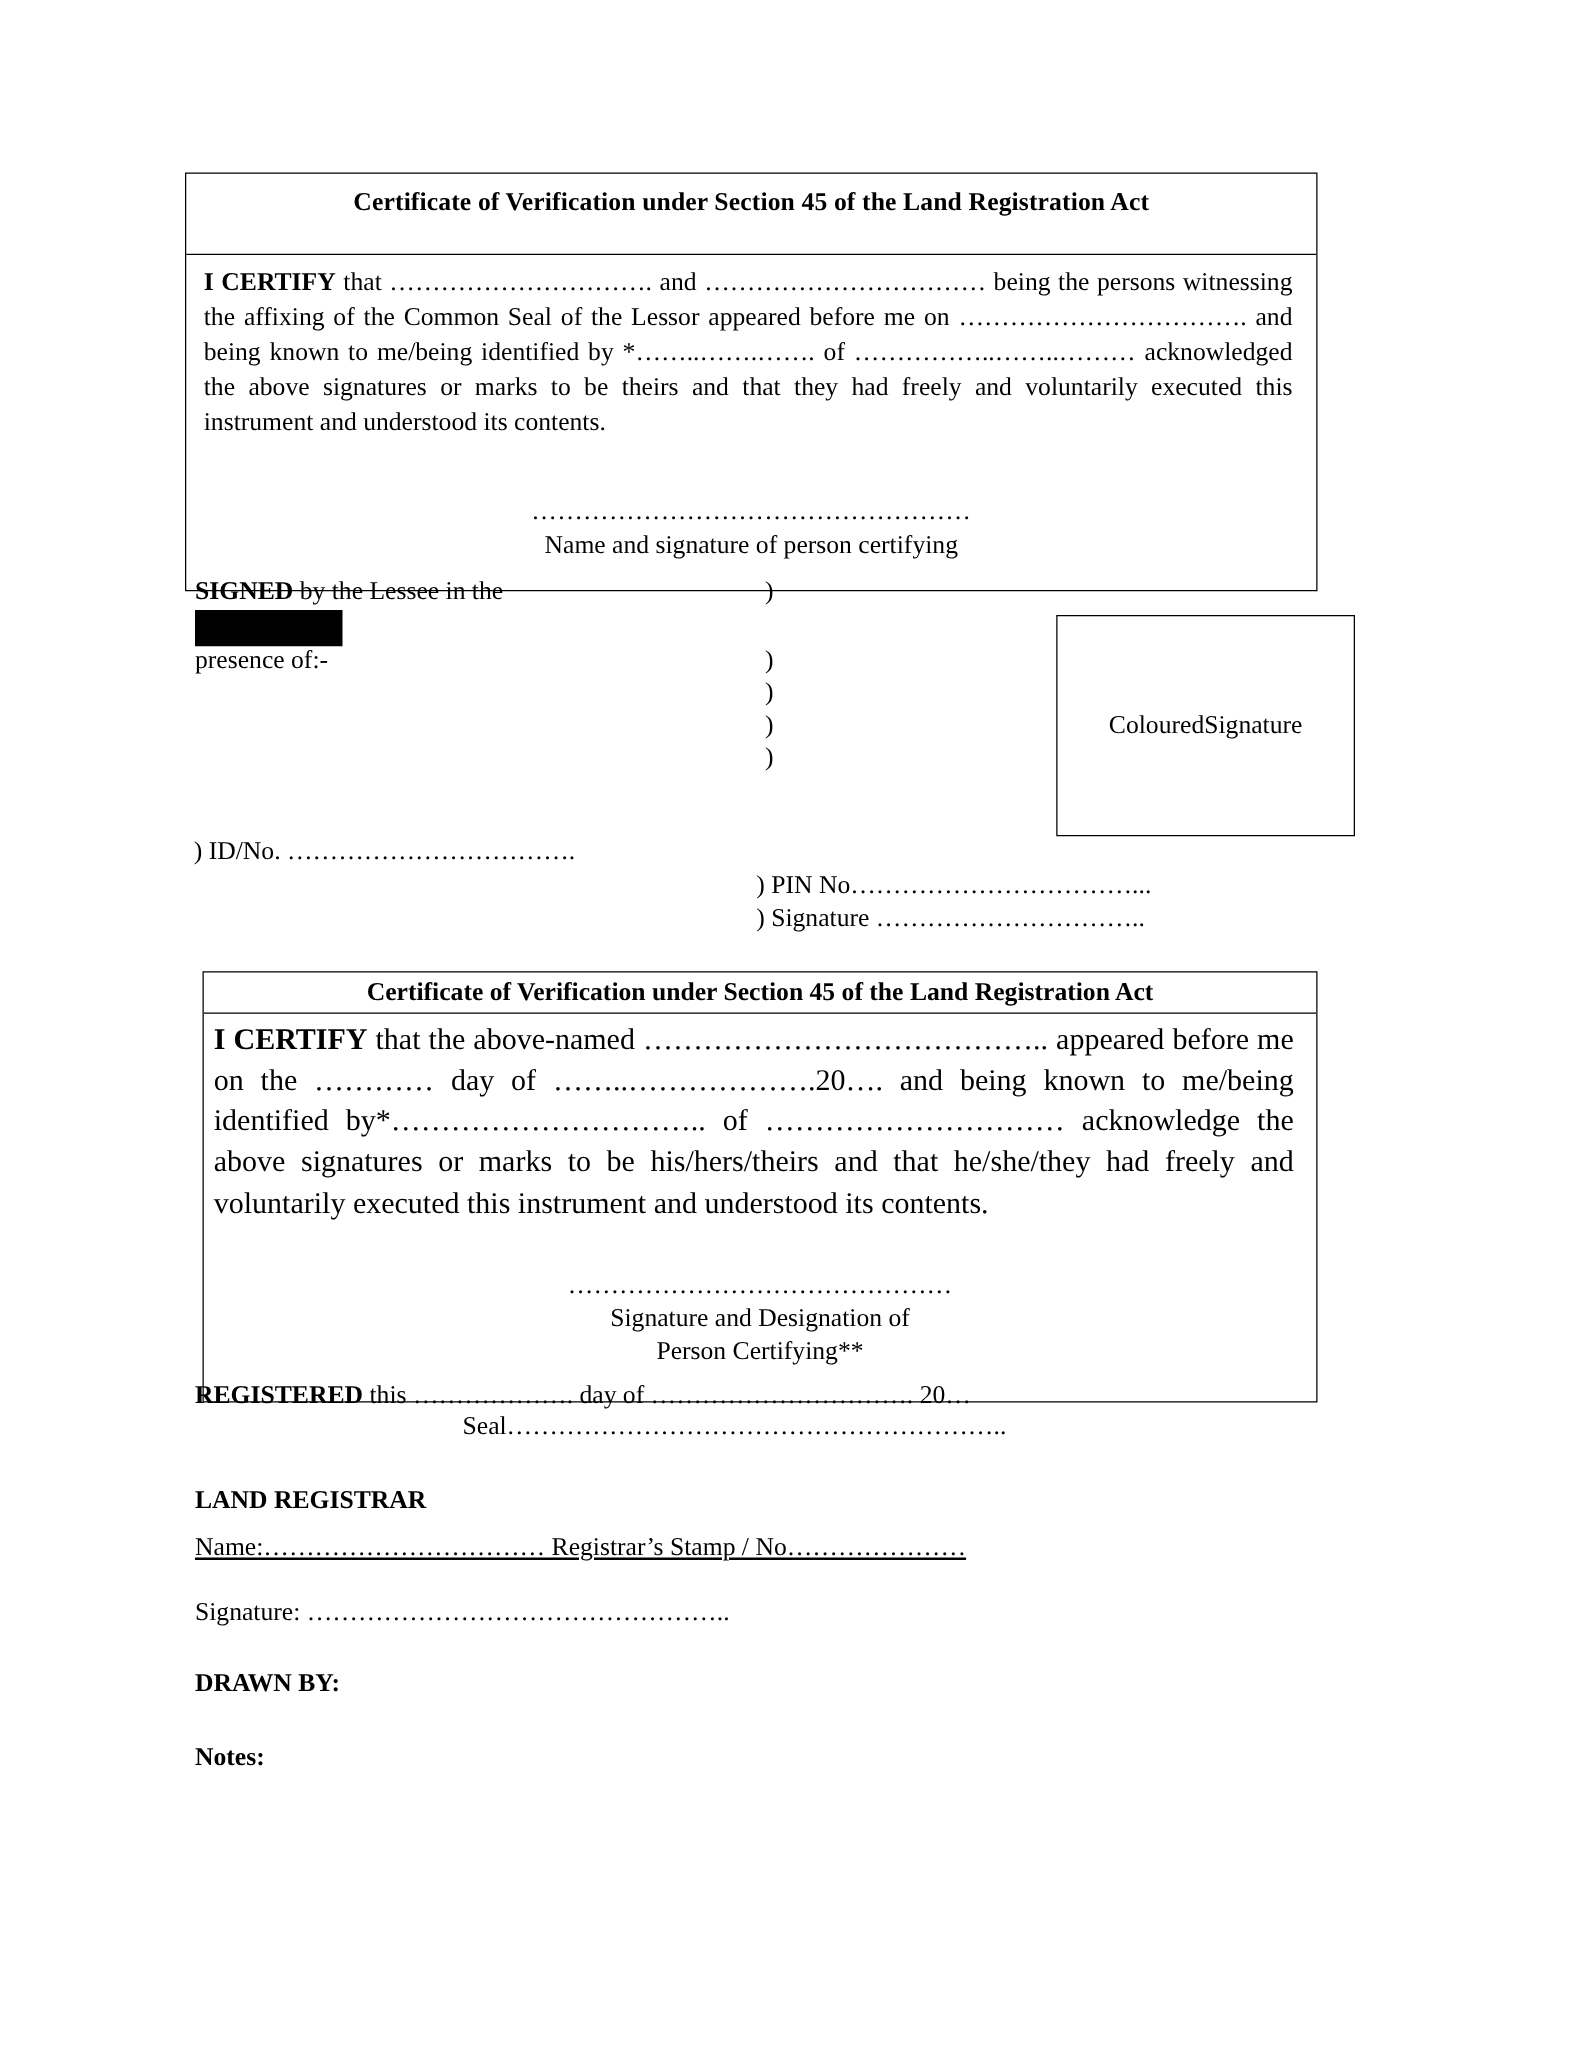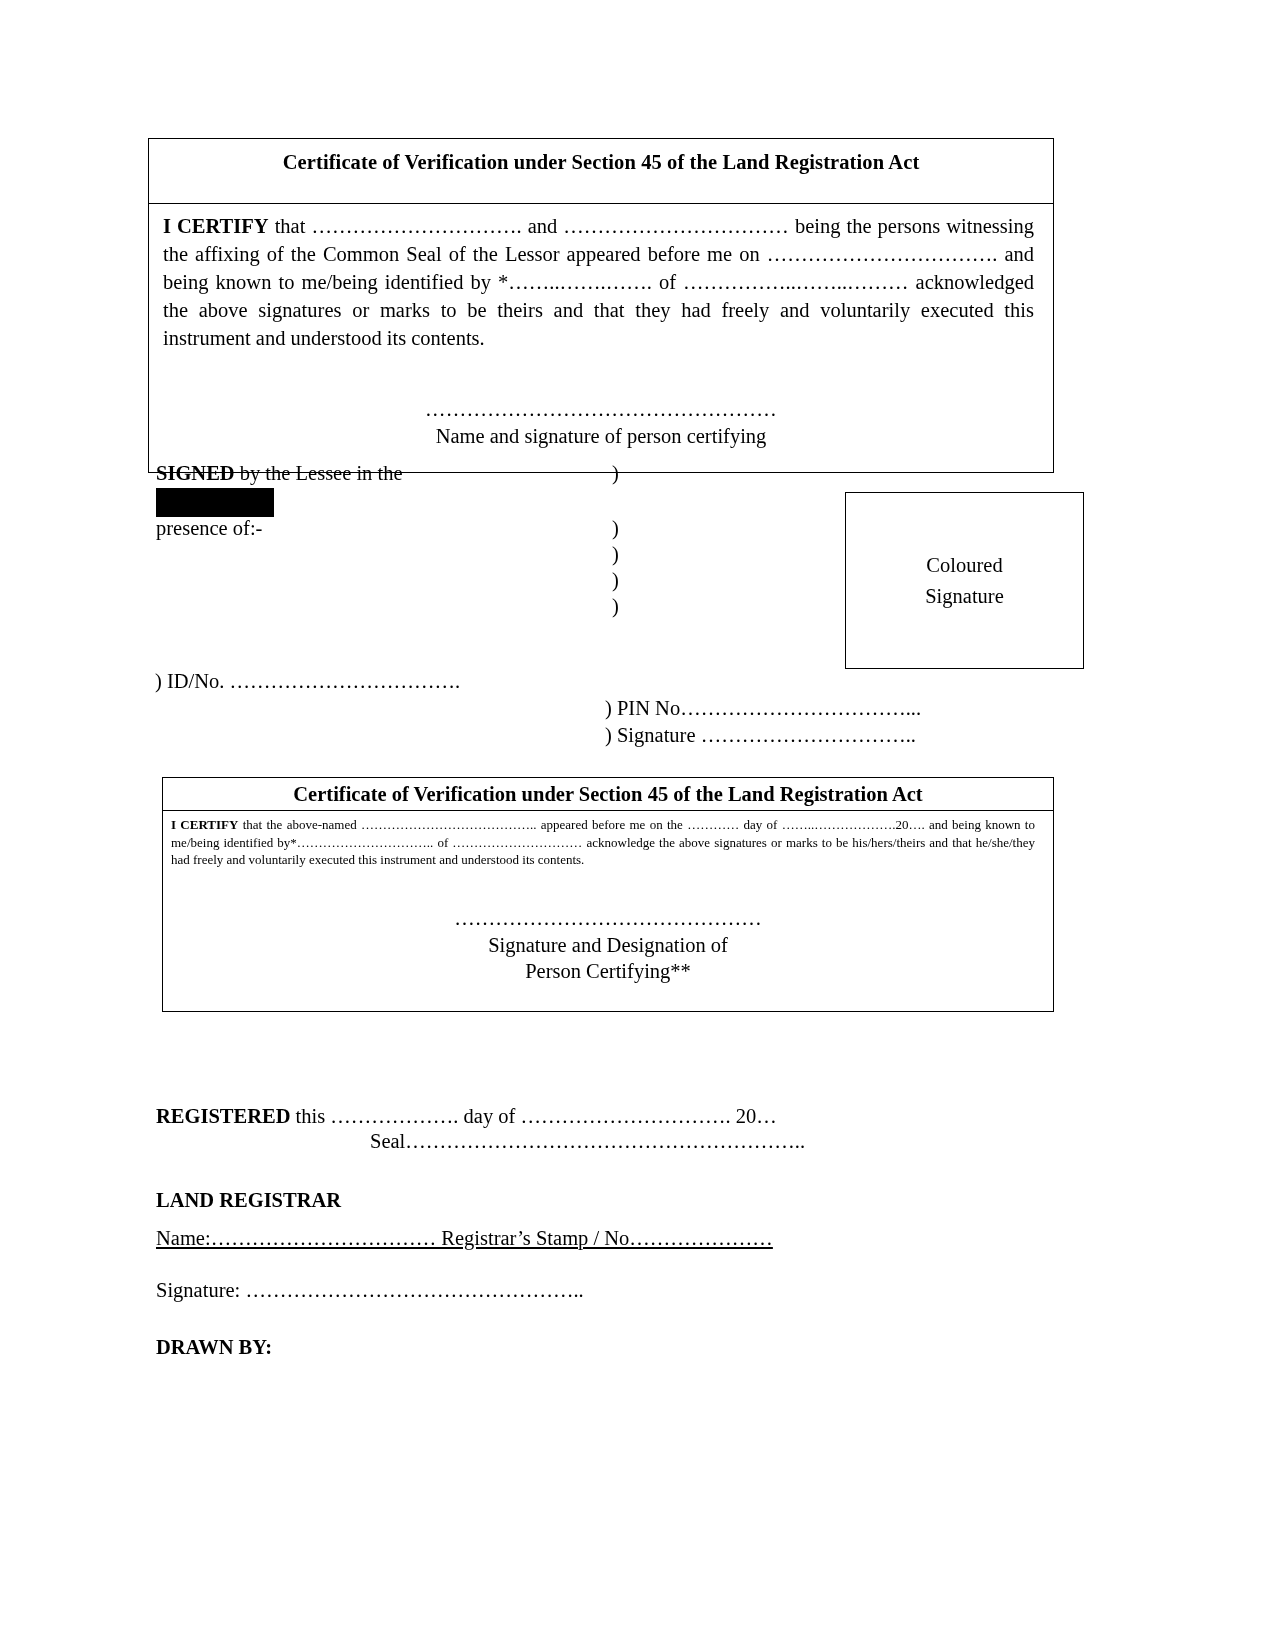--- a/index.html
+++ b/index.html
@@ -93,21 +93,21 @@
   
   .photo-box {
     position: absolute;
     left: 829px;
     top: 492px;
     width: 239px;
     height: 177px;
     border: 1.5px solid #000;
     box-sizing: border-box;
     display: flex;
-    flex-direction: column;
+    flex-direction: row;
     align-items: center;
     justify-content: center;
     font-size: 20.5px;
     line-height: 1.5;
   }
 
   
   .id-line {
     position: absolute;
     left: 139px;
@@ -142,21 +142,21 @@
   }
   .cert2-header {
     text-align: center;
     font-weight: bold;
     font-size: 20.5px;
     padding: 5px 0 4px 0;
     border-bottom: 1.5px solid #000;
   }
   .cert2-body {
     padding: 5px 18px 0 8px;
-    font-size: 13px;
+    font-size: 24px;
     line-height: 1.36;
     text-align: justify;
   }
   .cert2-body p { margin: 0; }
   .cert2-sign-block {
     text-align: center;
     font-size: 20.5px;
     line-height: 1.3;
     margin-top: 36px;
     padding-bottom: 26px;
@@ -246,15 +246,16 @@
     </div>
   </div>
 
   <div class="bottom-block">
     <div class="registered-line"><span class="b">REGISTERED</span><span> this ………………. day of …………………………. 20…</span></div>
     <div class="seal-line">Seal…………………………………………………..</div>
     <div class="land-registrar">LAND REGISTRAR</div>
     <div class="name-line">Name:…………………………… Registrar’s Stamp / No…………………</div>
     <div class="signature-line">Signature: …………………………………………..</div>
     <div class="drawn-by">DRAWN BY:</div>
+    <div class="notes">Notes:</div>
   </div>
 
 </div>
 
 </body></html>

